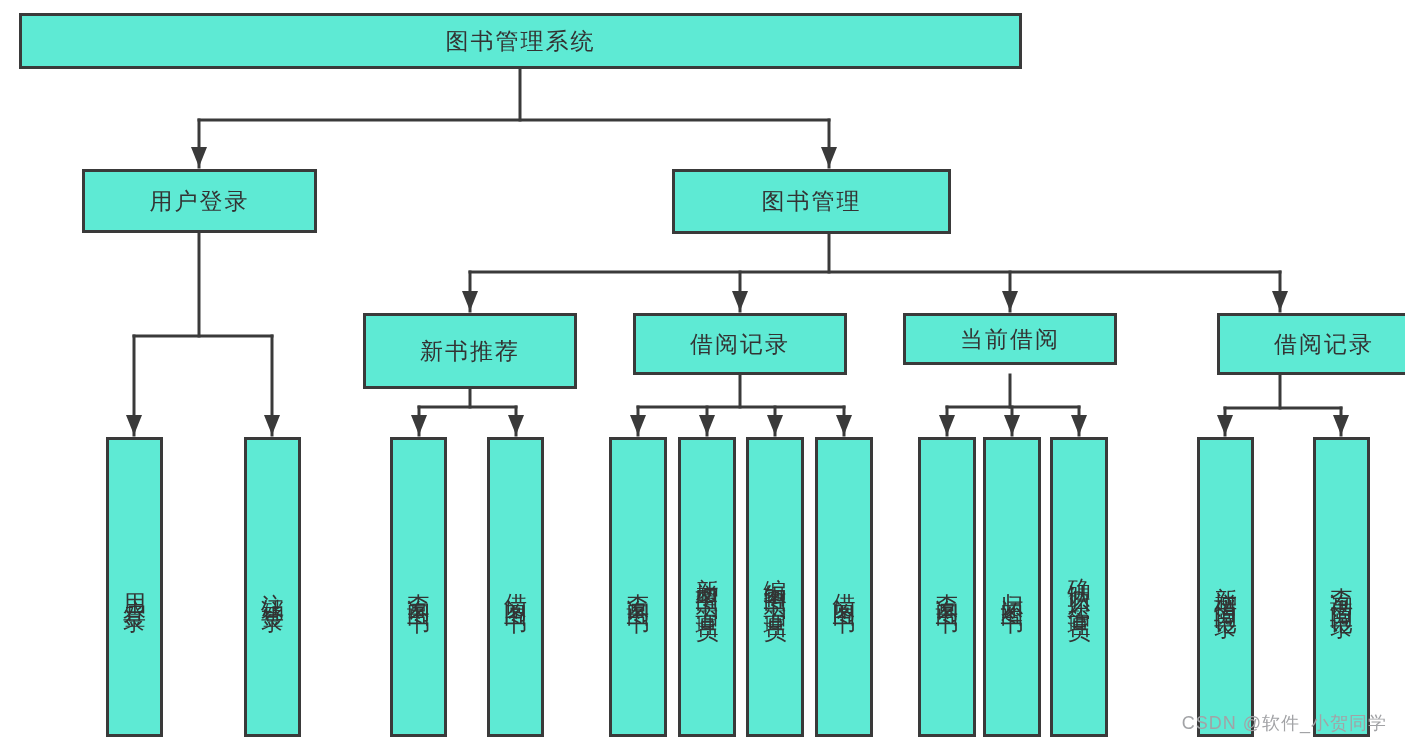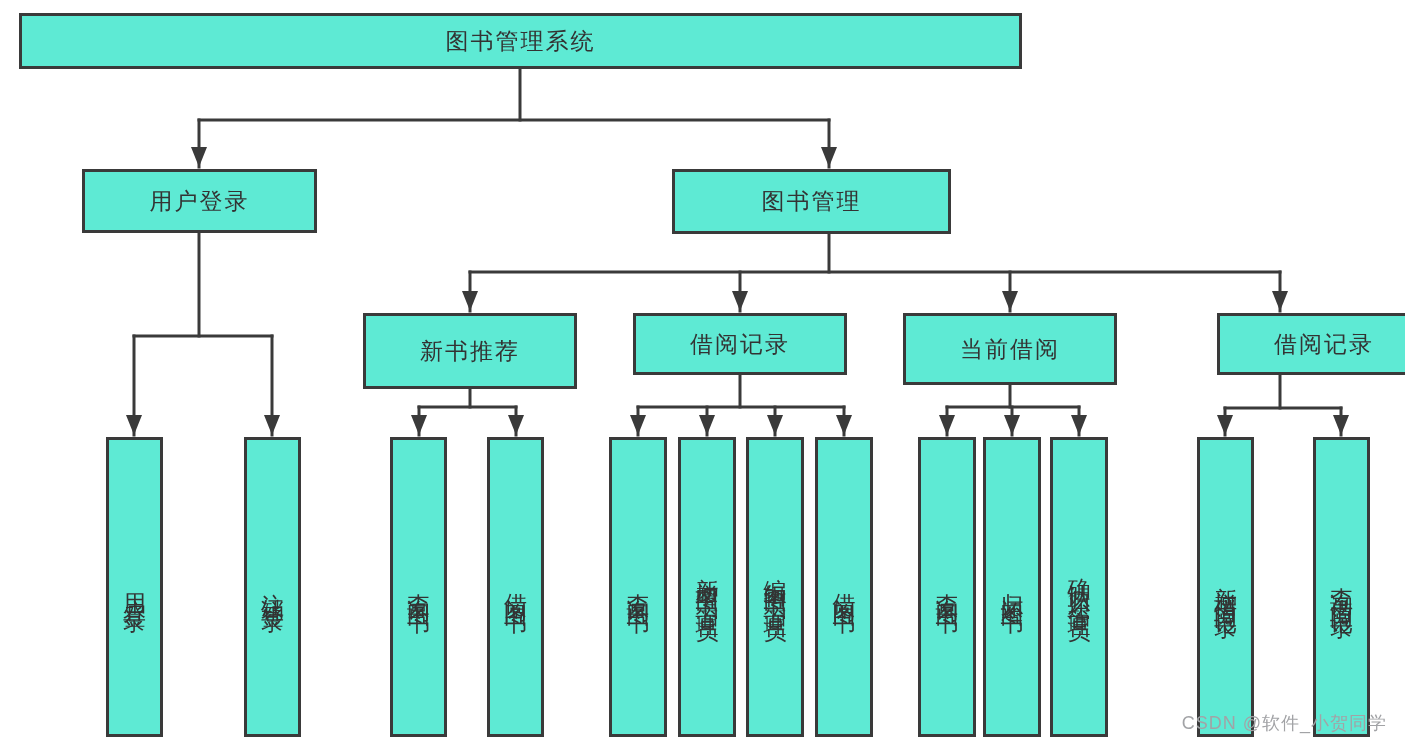--- a/index.html
+++ b/index.html
@@ -141,21 +141,21 @@
   <div class="box" style="left:672px; top:169px; width:279px; height:65px;">
     <span class="lbl">图书管理</span>
   </div>
 
   <div class="box" style="left:363px; top:313px; width:214px; height:76px;">
     <span class="lbl">新书推荐</span>
   </div>
   <div class="box" style="left:633px; top:313px; width:214px; height:62px;">
     <span class="lbl">借阅记录</span>
   </div>
-  <div class="box" style="left:903px; top:313px; width:214px; height:72px;align-items:center;">
+  <div class="box" style="left:903px; top:313px; width:214px; height:52px;align-items:center;">
     <span class="lbl">当前借阅</span>
   </div>
   <div class="box" style="left:1173px; top:313px; width:214px; height:62px;margin-left:44px;">
     <span class="lbl">借阅记录</span>
   </div>
 
   <div class="box vbox" style="left:106px; top:437px; width:57px; height:300px;">
     <span class="lbl">用户登录</span>
   </div>
   <div class="box vbox" style="left:244px; top:437px; width:57px; height:300px;">

